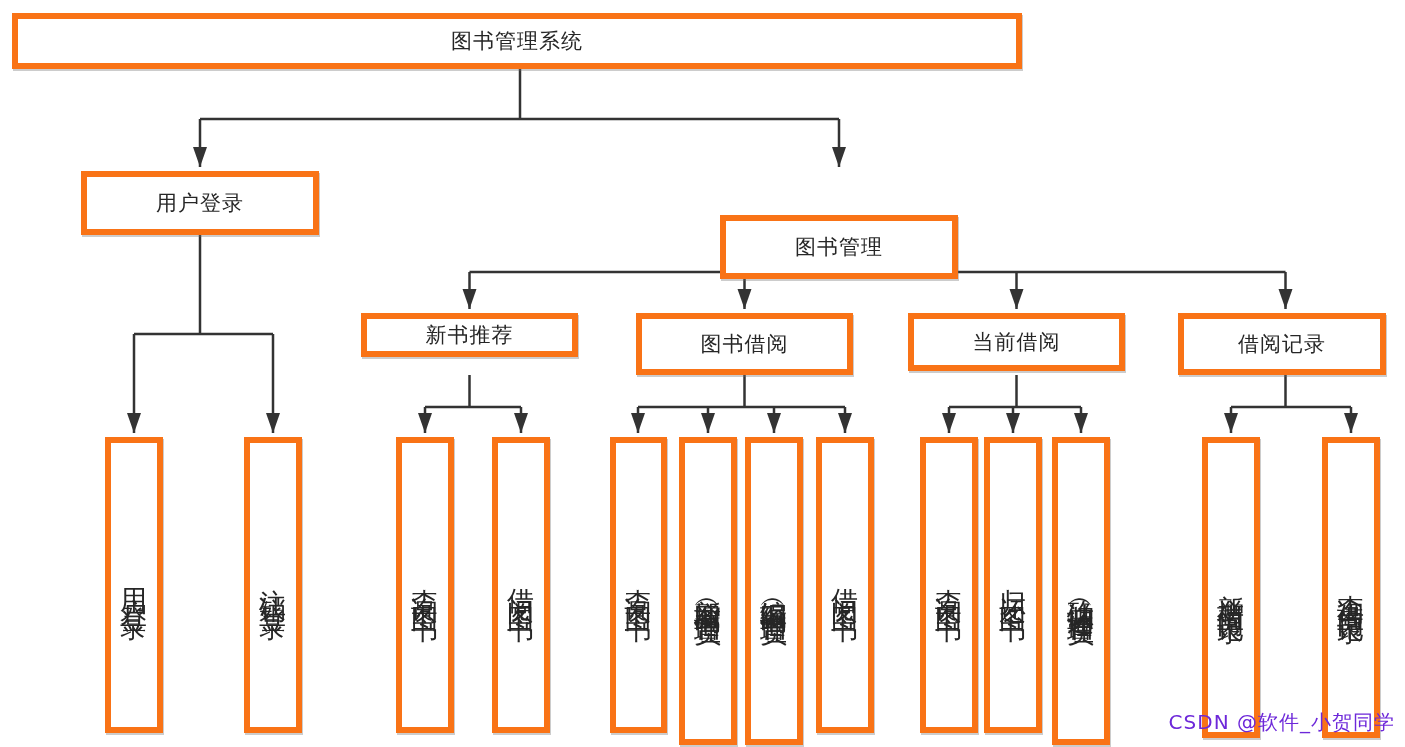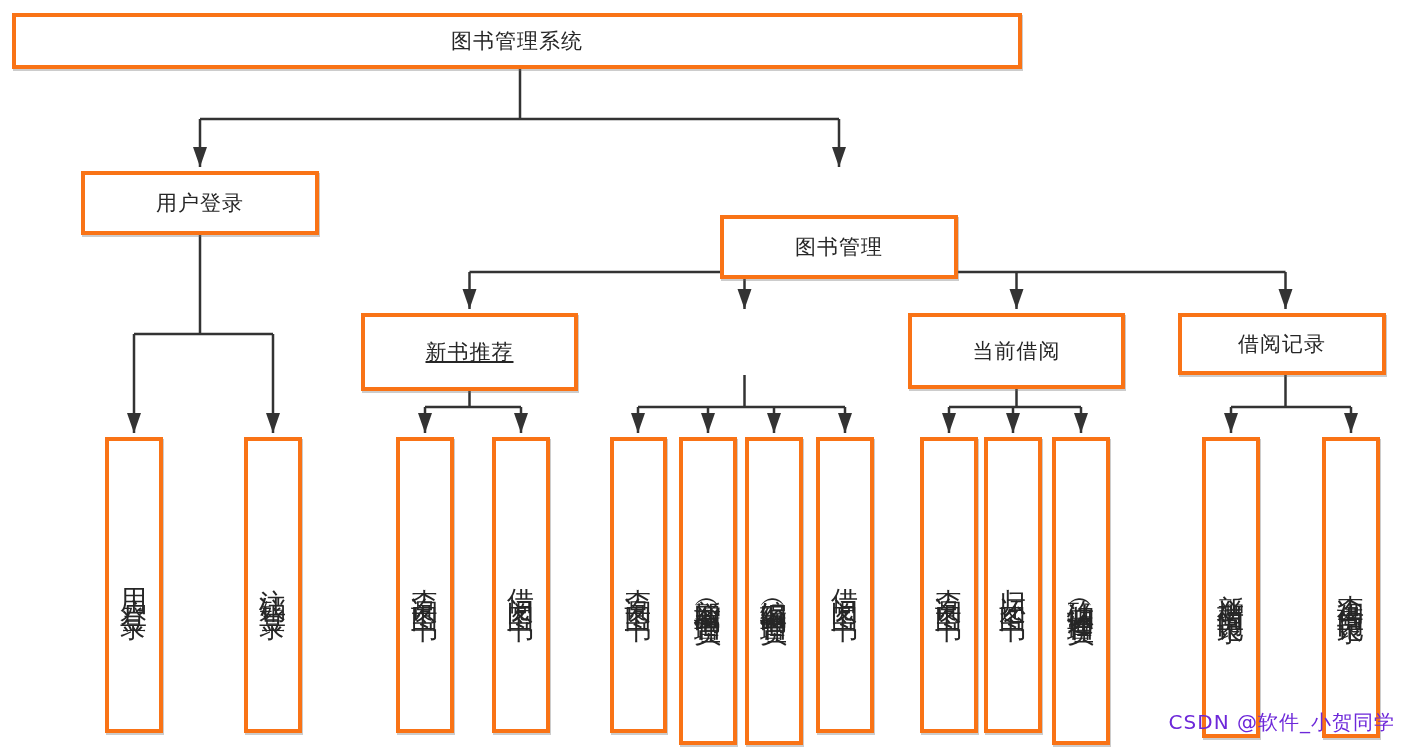--- a/index.html
+++ b/index.html
@@ -18,21 +18,21 @@
   .connectors {
     position: absolute;
     left: 0;
     top: 0;
     z-index: 1;
   }
   .node {
     position: absolute;
     box-sizing: border-box;
     background: #ffffff;
-    border: 4px solid #f97316;
+    border: 6px solid #f97316;
     box-shadow: 1px 2px 0 rgba(110,110,110,0.35);
     display: flex;
     align-items: center;
     justify-content: center;
     color: #262626;
     z-index: 2;
   }
   .h-node { font-size: 21px; letter-spacing: 1px; }
   .vtext {
     writing-mode: vertical-rl;
@@ -120,24 +120,27 @@
     <span>图书管理系统</span>
   </div>
 
   <div class="node h-node" style="left:81px; top:171px; width:238px; height:64px;">
     <span>用户登录</span>
   </div>
   <div class="node h-node" style="left:720px; top:171px; width:238px; height:64px;margin-top:44px;">
     <span>图书管理</span>
   </div>
 
-  <div class="node h-node" style="left:361px; top:313px; width:217px; height:78px;text-decoration:underline;">
+  <div class="node h-node" style="left:361px; top:313px; width:217px; height:44px;">
     <span>新书推荐</span>
   </div>
-  <div class="node h-node" style="left:908px; top:313px; width:217px; height:76px;text-align:center;">
+  <div class="node h-node" style="left:636px; top:313px; width:217px; height:62px;">
+    <span>图书借阅</span>
+  </div>
+  <div class="node h-node" style="left:908px; top:313px; width:217px; height:58px;text-align:center;">
     <span>当前借阅</span>
   </div>
   <div class="node h-node" style="left:1178px; top:313px; width:208px; height:62px;">
     <span>借阅记录</span>
   </div>
 
   <div class="node" style="left:105px; top:437px; width:58px; height:296px;">
     <span class="vtext len4">用户登录</span>
   </div>
   <div class="node" style="left:244px; top:437px; width:58px; height:296px;">

